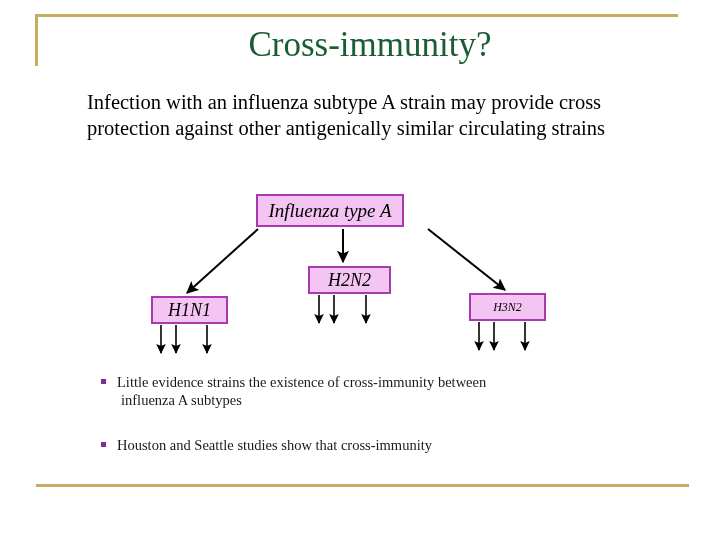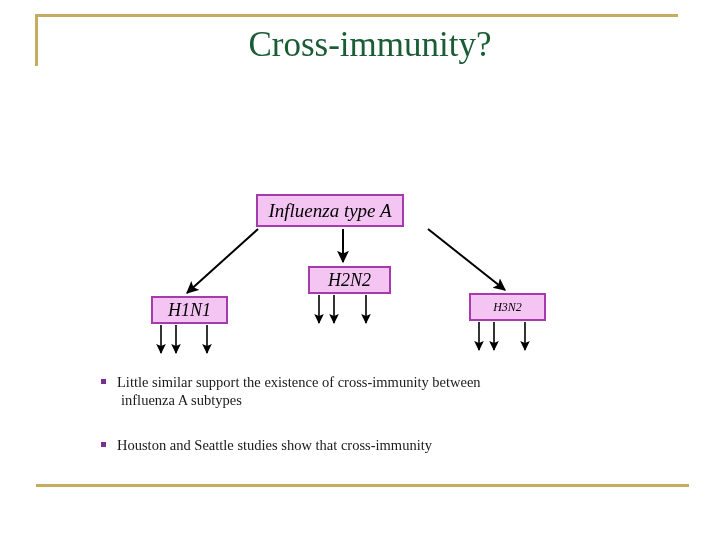--- a/index.html
+++ b/index.html
@@ -157,20 +157,21 @@
 <body>
 
 <div id="slide">
 
   <div class="rule-top"></div>
   <div class="rule-left"></div>
   <div class="rule-bottom"></div>
 
   <div class="title">Cross-immunity?</div>
 
+  <div class="intro">Infection with an influenza subtype A strain may provide cross protection against other antigenically similar circulating strains</div>
 
   <svg class="chart" viewBox="0 0 720 540">
     <defs>
       <marker id="ah" markerWidth="9" markerHeight="9" refX="5.6" refY="3" orient="auto" markerUnits="strokeWidth">
         <path d="M0,0 L6.2,3 L0,6 L1.3,3 z" fill="#000000"></path>
       </marker>
     </defs>
 
     <line x1="258" y1="229" x2="187" y2="293" stroke="#000000" stroke-width="2" marker-end="url(#ah)"></line>
 
@@ -194,21 +195,21 @@
   <div class="node node-root">Influenza  type A</div>
   <div class="node node-h1n1">H1N1</div>
   <div class="node node-h2n2">H2N2</div>
   <div class="node node-h3n2">H3N2</div>
 
   <div class="bullets">
 
     <div class="bullet-row">
       <span class="bullet-mark"></span>
       <span class="bullet-text">
-        <span>Little similar support the existence of cross-immunity  between</span>
+        <span>Little evidence strains the existence of cross-immunity  between</span>
         <span class="l2">influenza A subtypes</span>
       </span>
     </div>
 
     <div class="bullet-row">
       <span class="bullet-mark"></span>
       <span class="bullet-text">
         <span>Houston and Seattle studies show that cross-immunity</span>
       </span>
     </div>

